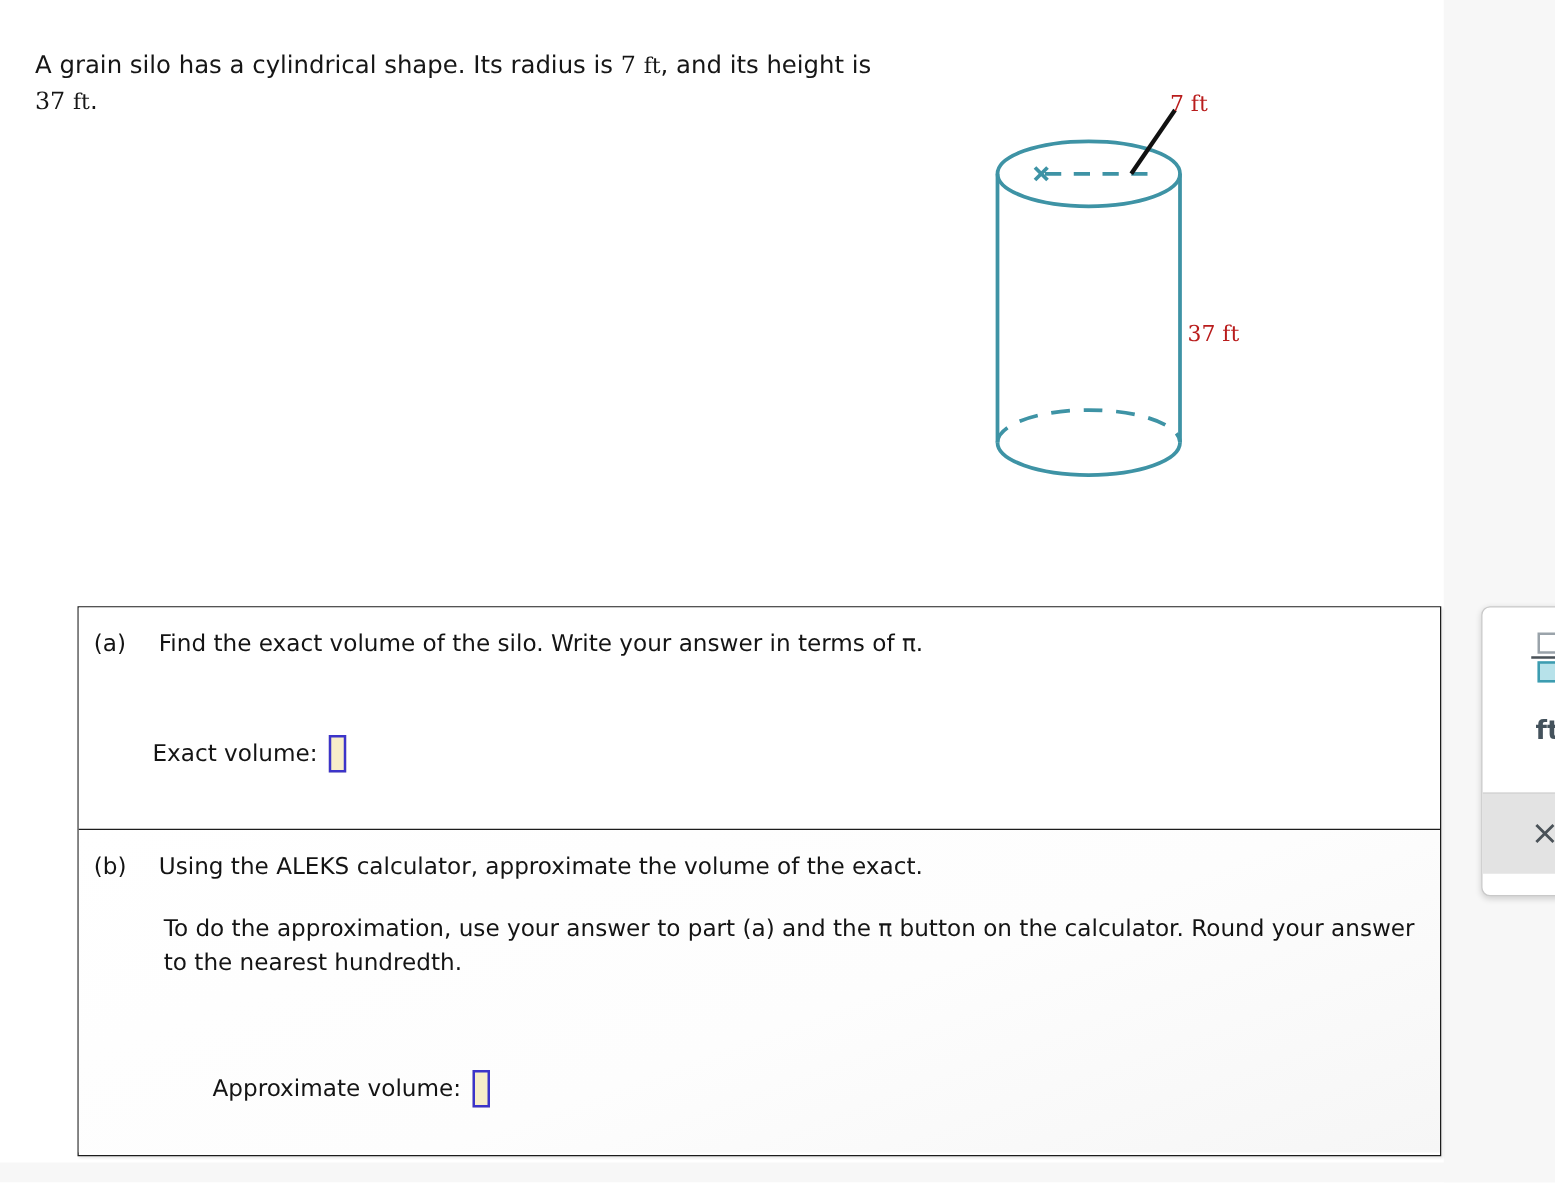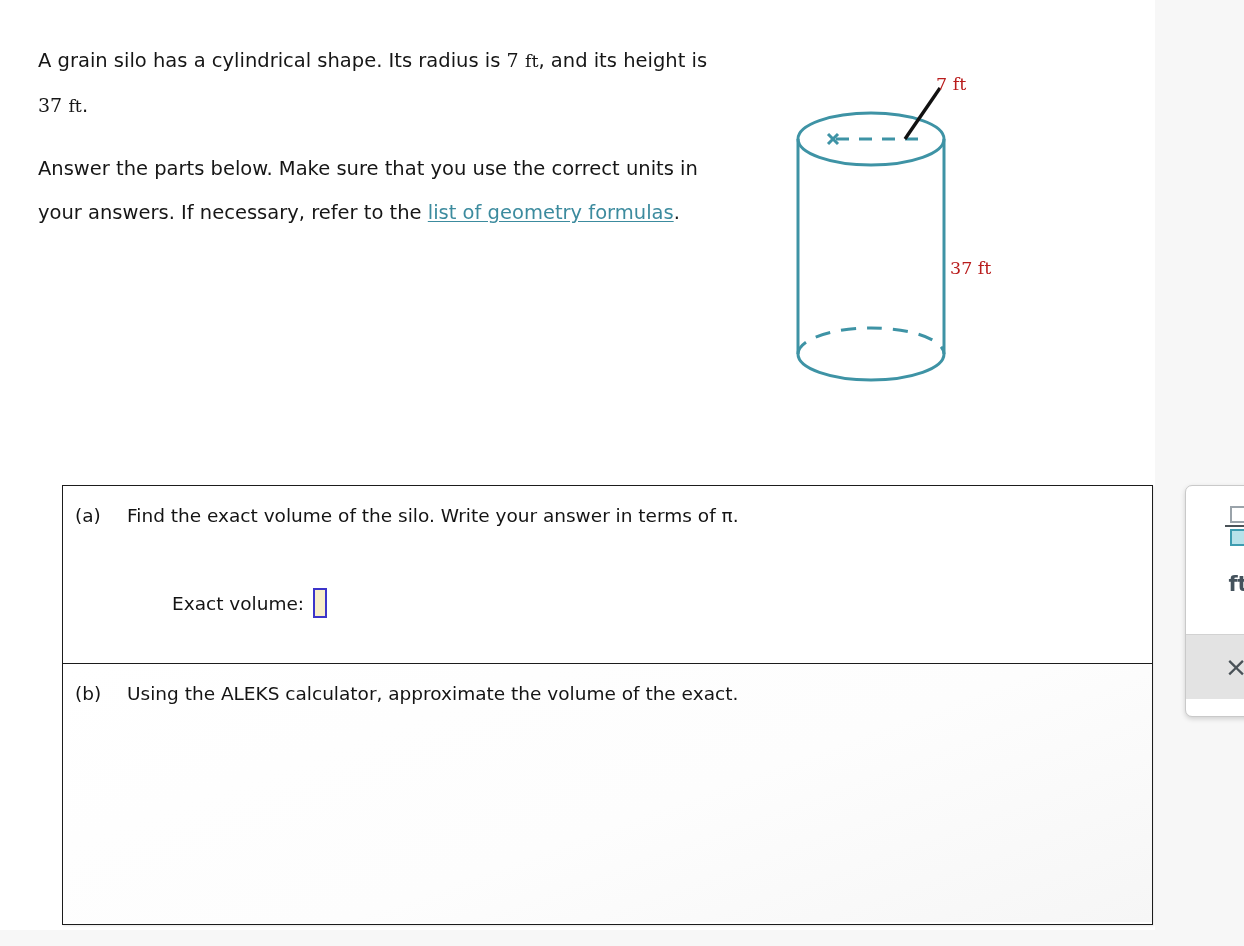--- a/index.html
+++ b/index.html
@@ -26,25 +26,25 @@
   #page-bg-bottom {
     position: absolute;
     left: 0; top: 930px;
     width: 1244px; height: 16px;
     background: #f7f7f7;
   }
 
   
   #prompt {
     position: absolute;
-    left: 38px;
+    left: 28px;
     top: 38px;
     width: 690px;
     font-size: 19.5px;
-    line-height: 44px;
+    line-height: 28px;
     color: #161616;
     font-family: "DejaVu Sans", sans-serif;
   }
   #prompt p { margin: 0 0 19px 0; }
   .num {
     font-family: "DejaVu Serif", serif;
     font-size: 19px;
   }
   .unit {
     font-family: "DejaVu Serif", serif;
@@ -122,21 +122,21 @@
     line-height: 27px;
     color: #141414;
     max-width: 1030px;
   }
   .answer-row {
     display: flex;
     align-items: center;
     font-size: 18.5px;
     color: #141414;
   }
-  #answer-row-a { margin: 58px 0 0 99px; }
+  #answer-row-a { margin: 58px 0 0 49px; }
   #answer-row-b { margin: 72px 0 0 97px; }
   .answer-label { margin-right: 9px; }
   .answer-input {
     display: inline-block;
     width: 14px;
     height: 30px;
     background: #f7edc9;
     border: 2px solid #3c34c9;
     box-sizing: border-box;
     vertical-align: middle;
@@ -215,21 +215,20 @@
   }
 </style>
 </head>
 <body>
 
 <div id="page-bg-right"></div>
 <div id="page-bg-bottom"></div>
 
 <div id="prompt">
   <p><span>A grain silo has a cylindrical shape. Its radius is </span><span class="num">7</span>&nbsp;<span class="unit">ft</span><span>, and its height is </span><span class="num">37</span>&nbsp;<span class="unit">ft</span><span>.</span></p>
-  <p><span>Answer the parts below. Make sure that you use the correct units in your answers. If necessary, refer to the </span><a class="formula-link" href="#">list of geometry formulas</a><span>.</span></p>
 </div>
 
 <div id="figure">
   <svg width="290" height="380" viewBox="0 0 290 380">
 
     <line x1="38" y1="79" x2="38" y2="294" stroke="#3e93a5" stroke-width="3"></line>
     <line x1="184" y1="79" x2="184" y2="294" stroke="#3e93a5" stroke-width="3"></line>
 
     <path d="M 38 294 A 73 26 0 0 1 184 294" fill="none" stroke="#3e93a5" stroke-width="3" stroke-dasharray="15 11"></path>
 
@@ -261,20 +260,25 @@
     <div class="answer-row" id="answer-row-a">
       <span class="answer-label">Exact volume:</span>
       <span class="answer-input"></span>
     </div>
   </div>
 
   <div class="part" id="part-b">
     <div class="part-row">
       <div class="part-tag">(b)</div>
       <div class="part-text">Using the ALEKS calculator, approximate the volume of the exact.</div>
+    </div>
+    <div class="part-subtext">To do the approximation, use your answer to part (a) and the π button on the calculator. Round your answer to the nearest hundredth.</div>
+    <div class="answer-row" id="answer-row-b">
+      <span class="answer-label">Approximate volume:</span>
+      <span class="answer-input"></span>
     </div>
   </div>
 
 </div>
 
 <div id="math-palette">
 
   <div class="palette-btn" id="btn-fraction">
     <span class="frac-stack">
       <span class="frac-top"></span>

